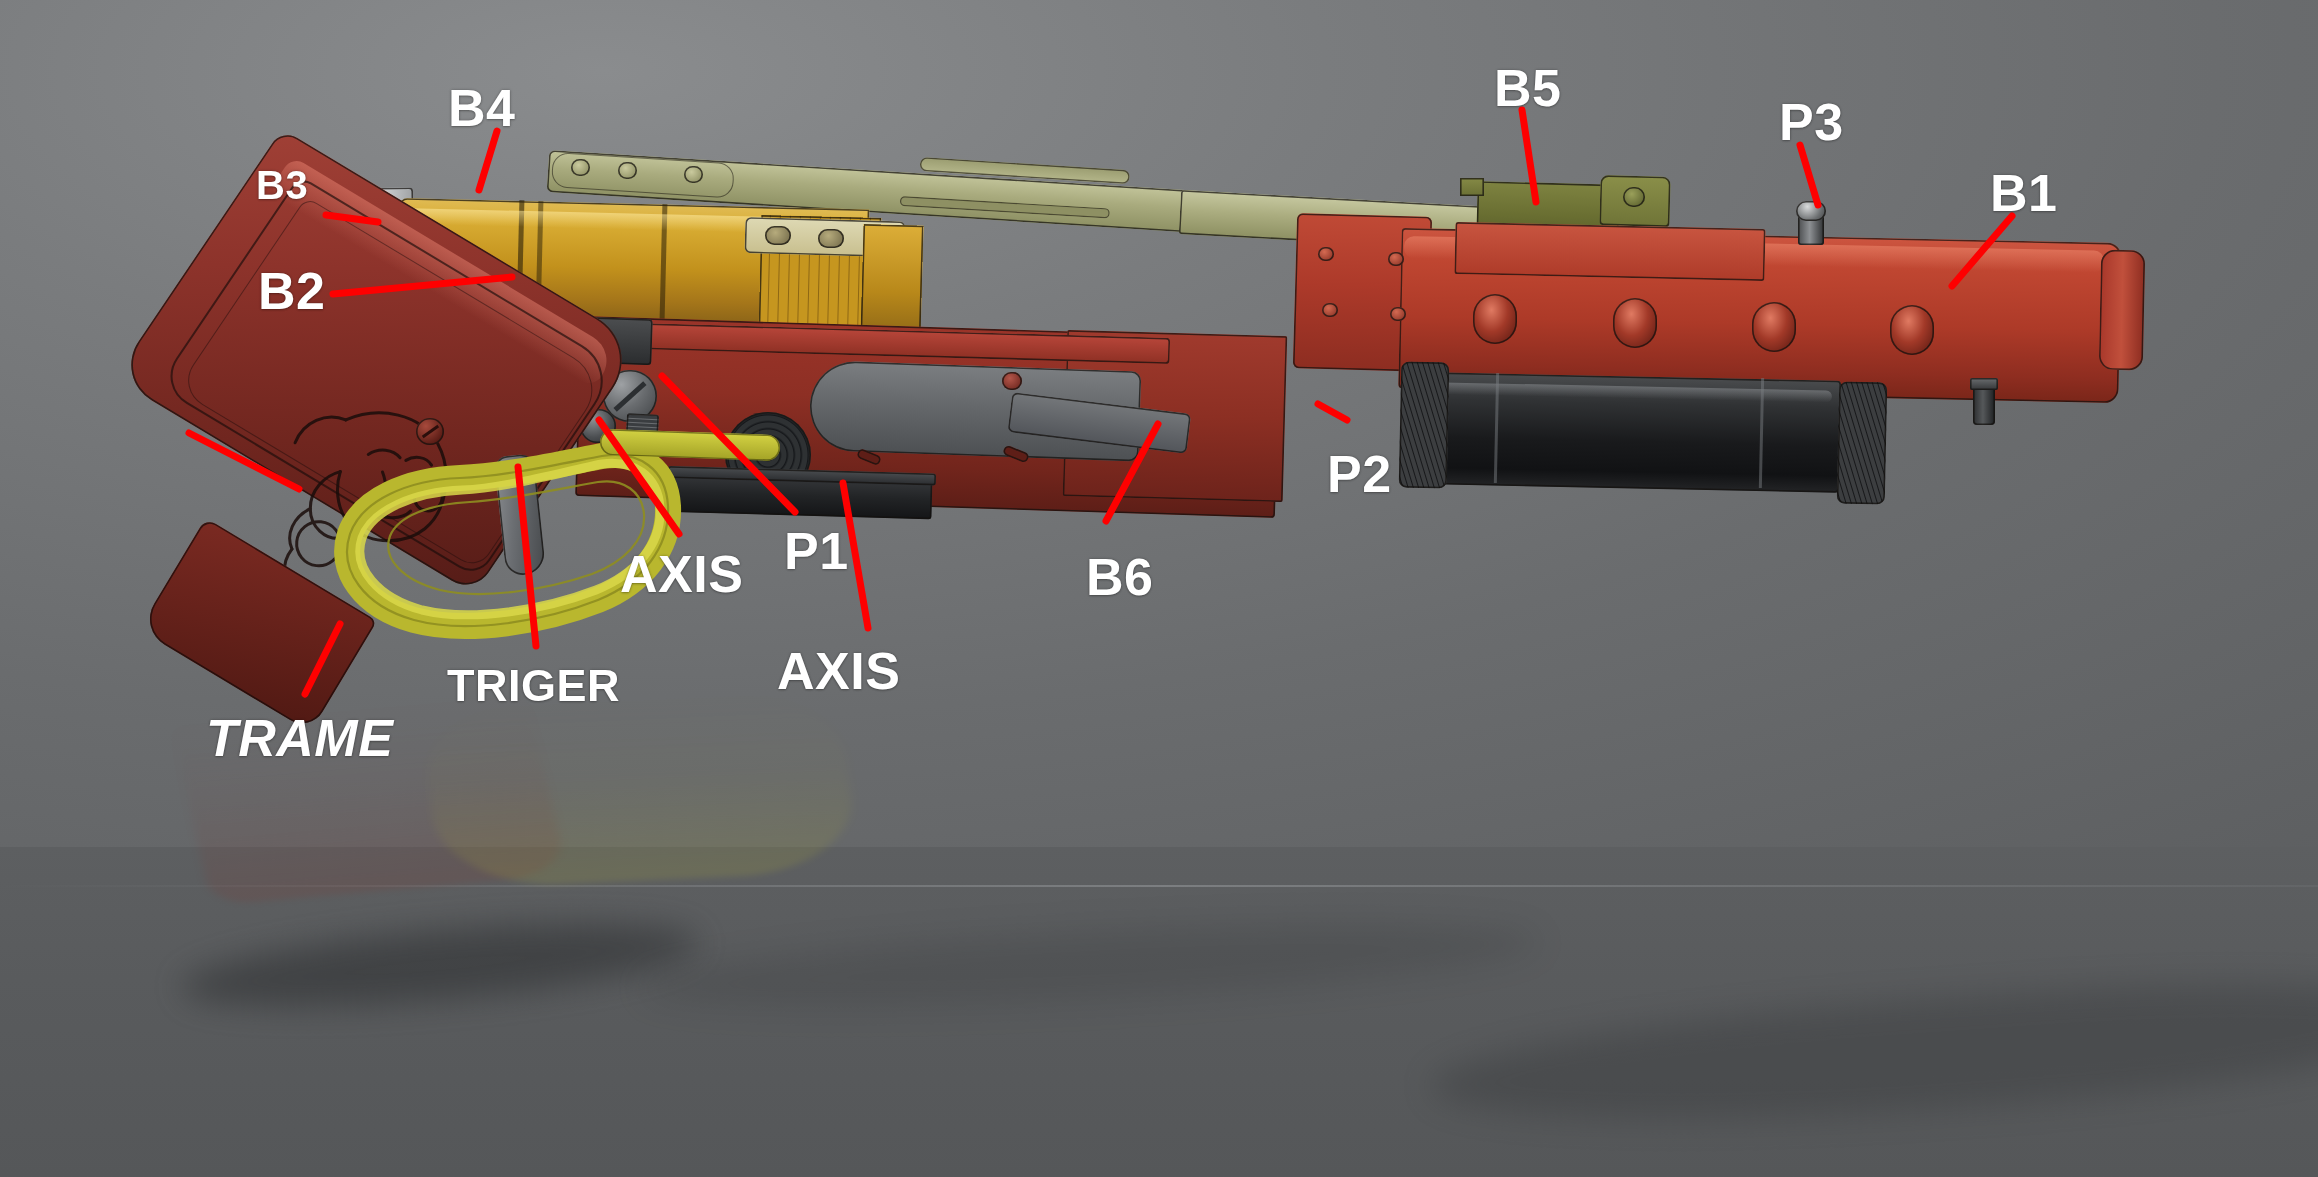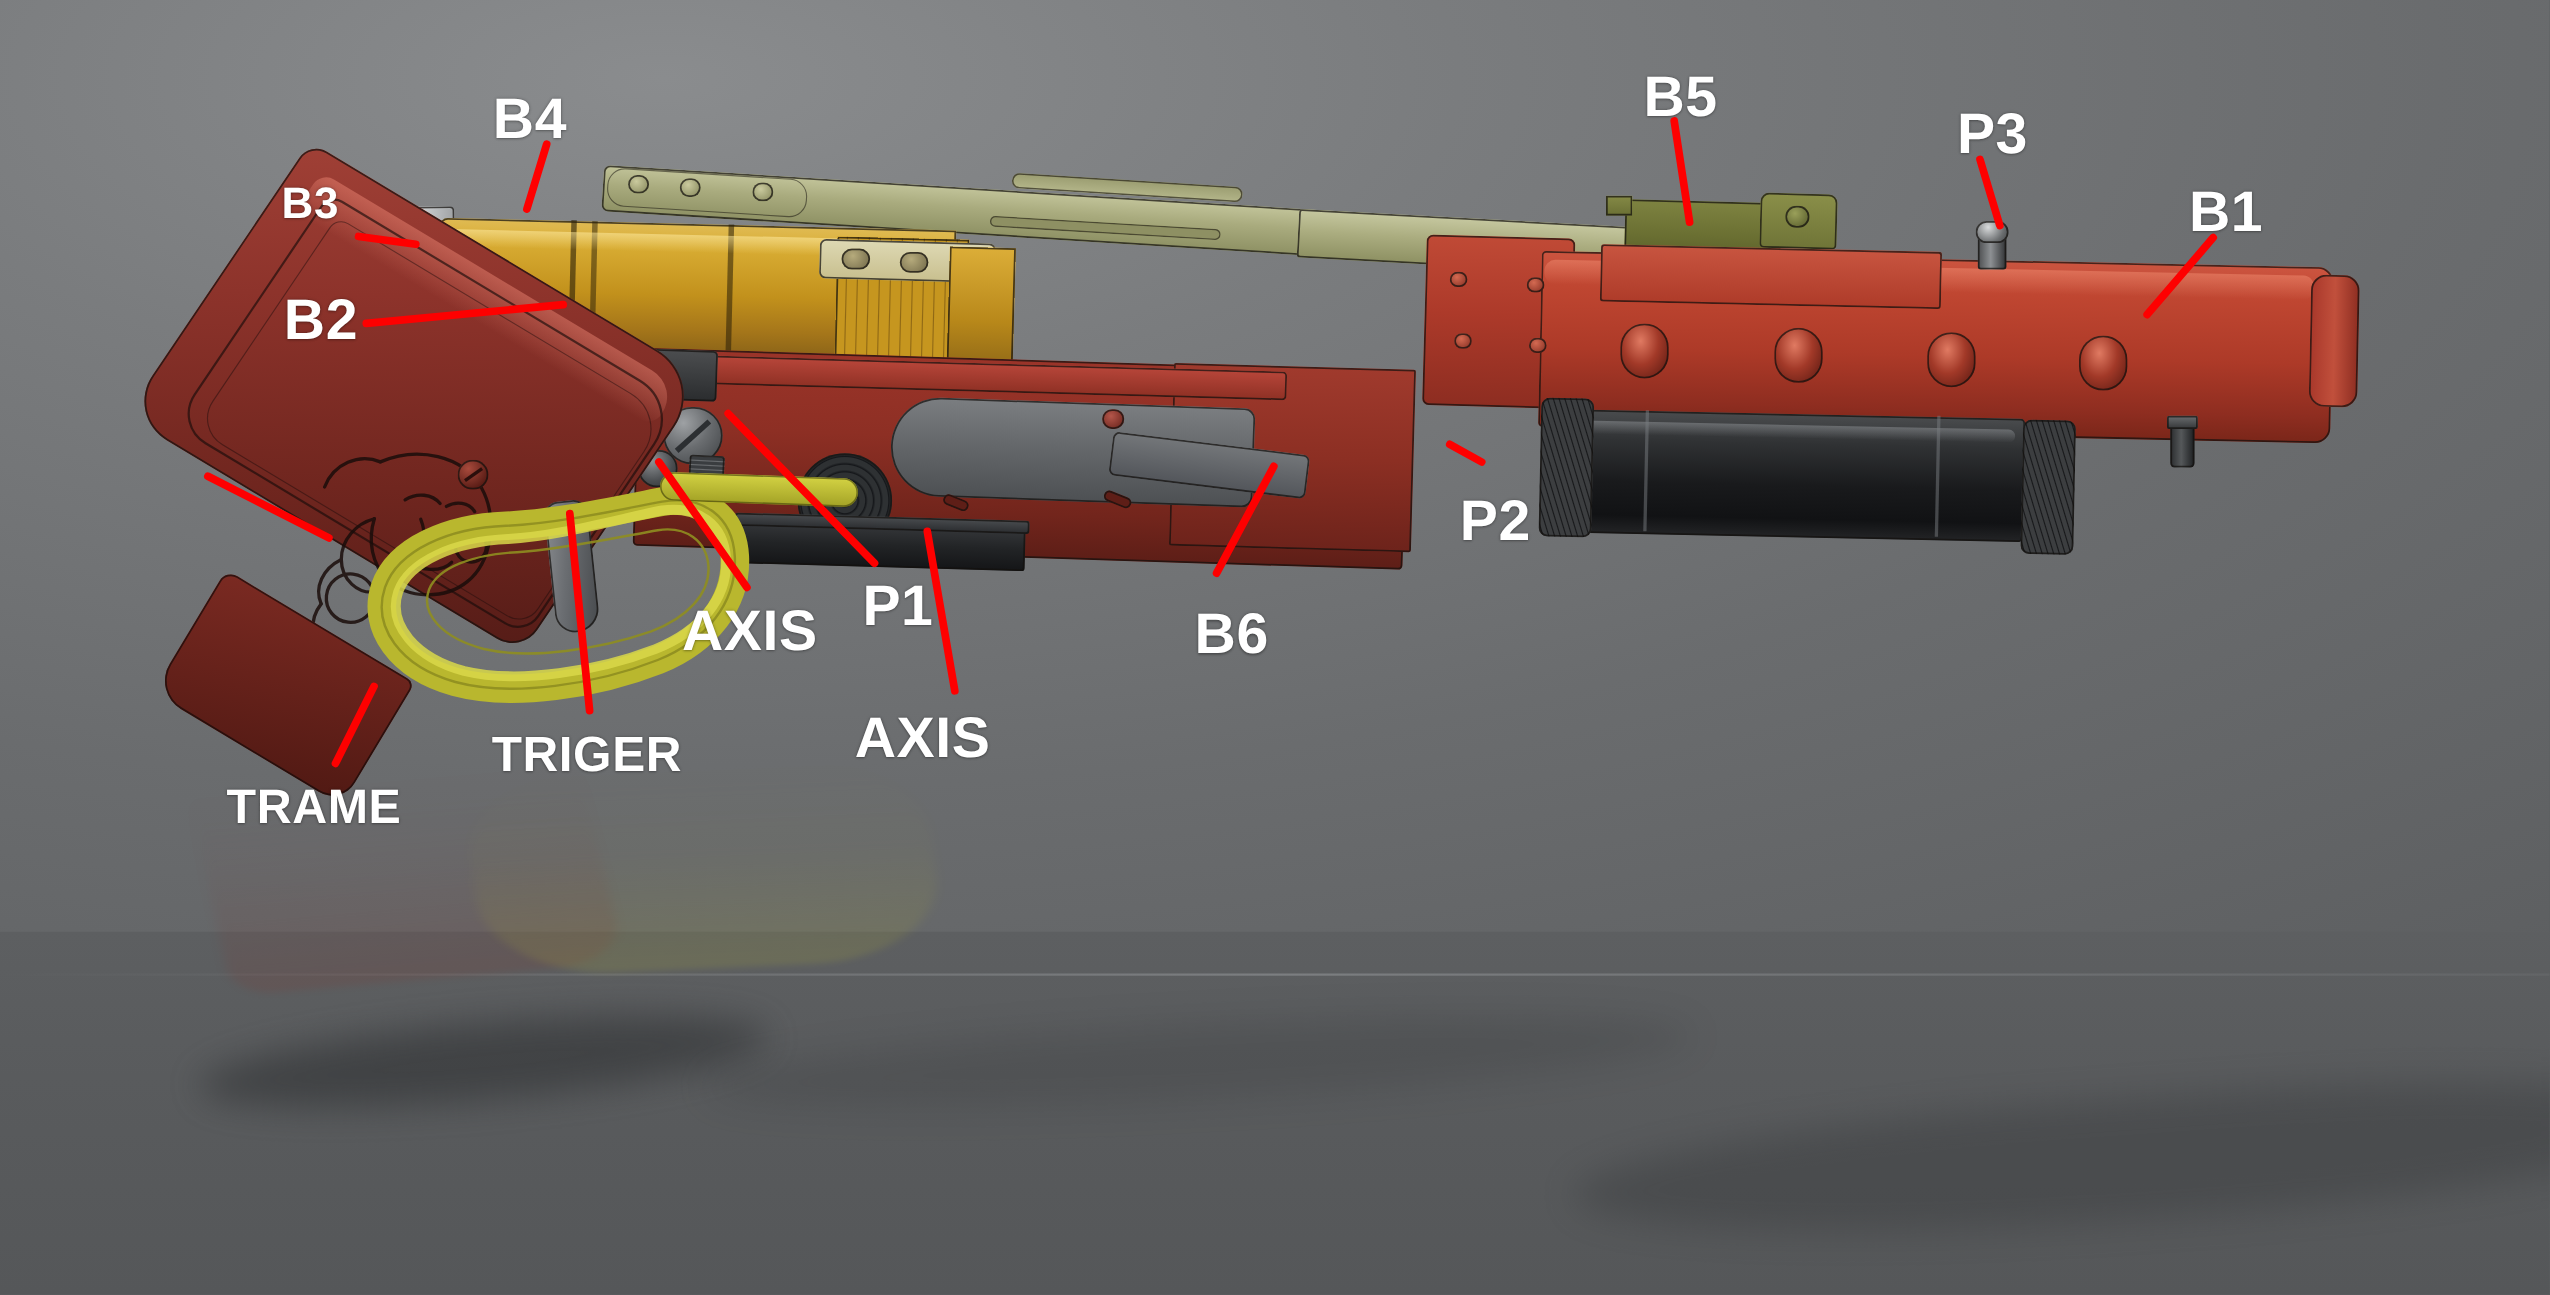--- a/index.html
+++ b/index.html
@@ -318,15 +318,15 @@
   <div class="label" id="lbl-2" style="left: 1779px; top: 96px; font-size: 52px; color: rgb(255, 255, 255);">P3</div>
   <div class="label" id="lbl-3" style="left: 1990px; top: 167px; font-size: 52px; color: rgb(255, 255, 255);">B1</div>
   <div class="label" id="lbl-4" style="left: 256px; top: 165px; font-size: 40px; color: rgb(255, 255, 255);">B3</div>
   <div class="label" id="lbl-5" style="left: 258px; top: 265px; font-size: 52px; color: rgb(255, 255, 255); text-align: right;">B2</div>
   <div class="label" id="lbl-7" style="left: 620px; top: 548px; font-size: 52px; color: rgb(255, 255, 255);">AXIS</div>
   <div class="label" id="lbl-8" style="left: 784px; top: 525px; font-size: 52px; color: rgb(255, 255, 255);">P1</div>
   <div class="label" id="lbl-9" style="left: 777px; top: 645px; font-size: 52px; color: rgb(255, 255, 255);">AXIS</div>
   <div class="label" id="lbl-10" style="left: 1086px; top: 551px; font-size: 52px; color: rgb(255, 255, 255);">B6</div>
   <div class="label" id="lbl-11" style="left: 1327px; top: 448px; font-size: 52px; color: rgb(255, 255, 255);">P2</div>
   <div class="label" id="lbl-12" style="left: 447px; top: 663px; font-size: 45px; color: rgb(255, 255, 255);">TRIGER</div>
-  <div class="label" id="lbl-13" style="left: 206px; top: 712px; font-size: 44px; color: rgb(255, 255, 255);">TRAME</div>
+  <div class="label" id="lbl-13" style="left: 206px; top: 712px; font-size: 52px; color: rgb(255, 255, 255); font-style: italic;">TRAME</div>
 
 </div>
 
 </body></html>

